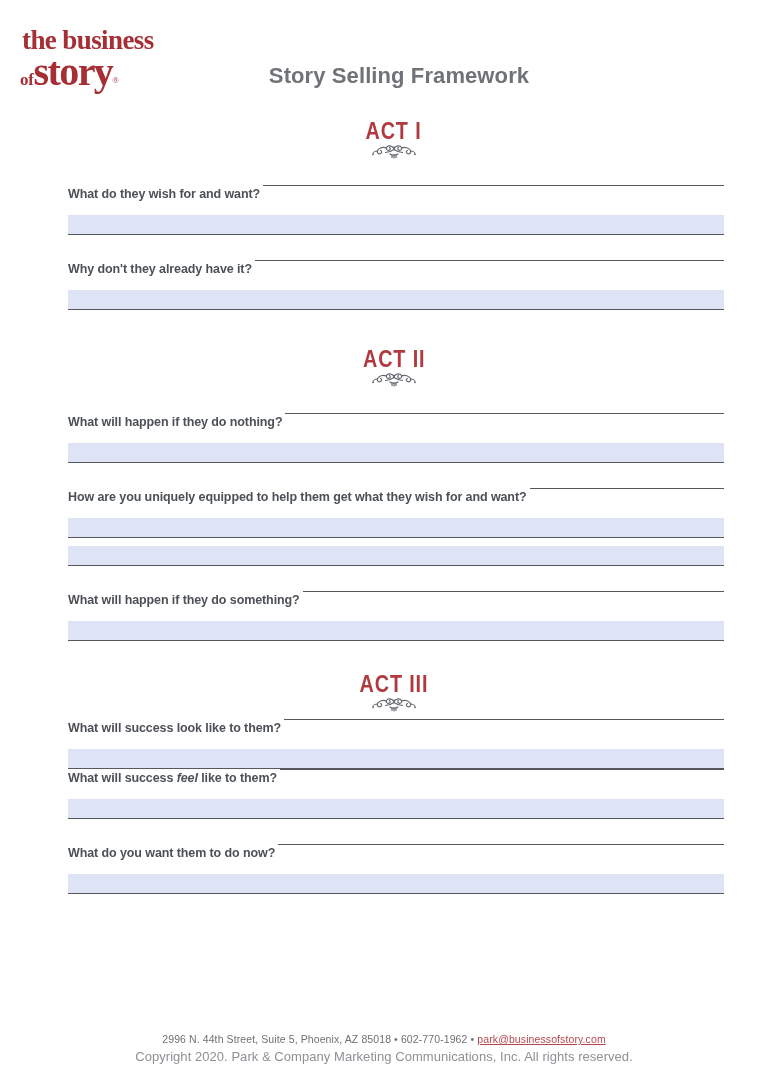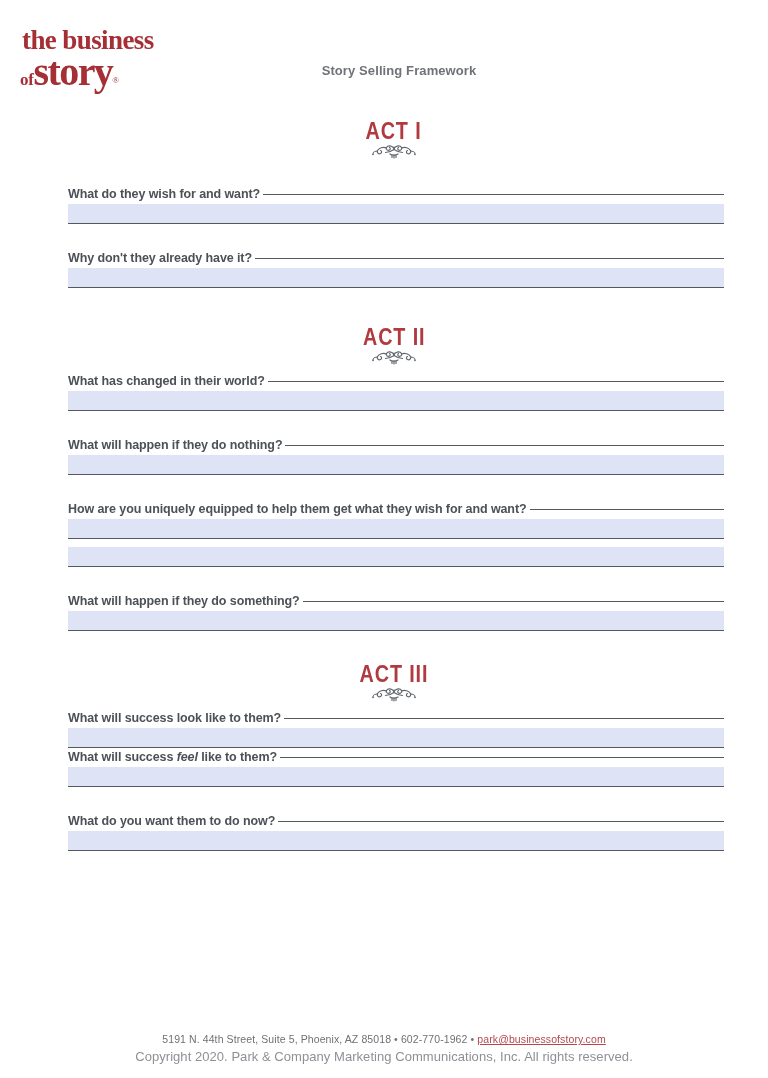--- a/index.html
+++ b/index.html
@@ -56,21 +56,21 @@
   .logo-reg {
     font-size: 9px;
     vertical-align: 2px;
   }
   .doc-title {
     position: absolute;
     left: 0;
     right: 0;
     top: 63px;
     text-align: center;
-    font-size: 13px;
+    font-size: 22px;
     font-weight: bold;
     color: #6f7277;
     letter-spacing: 0.1px;
     padding-left: 30px;
   }
 
   
   .act-head {
     text-align: center;
     padding-left: 20px;
@@ -128,22 +128,22 @@
     min-width: 0;
   }
 
   
   .qblock {
     padding-left: 68px;
     padding-right: 44px;
   }
   .qrow {
     display: flex;
-    align-items: center;
-    height: 19px;
+    align-items: flex-start;
+    height: 30px;
   }
   .qrow .lbl {
     padding-right: 3px;
   }
   .qline {
     height: 19px;
     background: #dfe3f6;
     border-bottom: 1.6px solid #55595e;
   }
 
@@ -243,27 +243,20 @@
         <path d="M48 22 l0 4 M56 22 l0 4 M52 21 l0 6"></path>
       </g>
       <g fill="currentColor">
         <circle cx="52" cy="6" r="1.8"></circle>
         <circle cx="10" cy="20" r="1.6"></circle>
         <circle cx="94" cy="20" r="1.6"></circle>
       </g>
     </svg>
   </div>
 
-  <div class="qblock" style="margin-top:6px;">
-    <div class="qrow">
-      <span class="lbl">What has changed in their world?</span>
-      <span class="field"></span>
-    </div>
-    <div class="qline"></div>
-  </div>
 
   <div class="qblock" style="margin-top:25px;">
     <div class="qrow">
       <span class="lbl">What will happen if they do nothing?</span>
       <span class="field"></span>
     </div>
     <div class="qline"></div>
   </div>
 
   <div class="qblock" style="margin-top:25px;">
@@ -327,15 +320,15 @@
   <div class="qblock" style="margin-top:25px;">
     <div class="qrow">
       <span class="lbl">What do you want them to do now?</span>
       <span class="field"></span>
     </div>
     <div class="qline"></div>
   </div>
 </div>
 
 <div class="footer">
-  <div class="foot-addr"><span>5191 N. 44th Street, Suite 5, Phoenix, AZ 85018 • 602-770-1962 • </span><a class="mail" href="#">park@businessofstory.com</a></div>
+  <div class="foot-addr"><span>2996 N. 44th Street, Suite 5, Phoenix, AZ 85018 • 602-770-1962 • </span><a class="mail" href="#">park@businessofstory.com</a></div>
   <div class="foot-copy">Copyright 2020. Park &amp; Company Marketing Communications, Inc. All rights reserved.</div>
 </div>
 
 </body></html>

